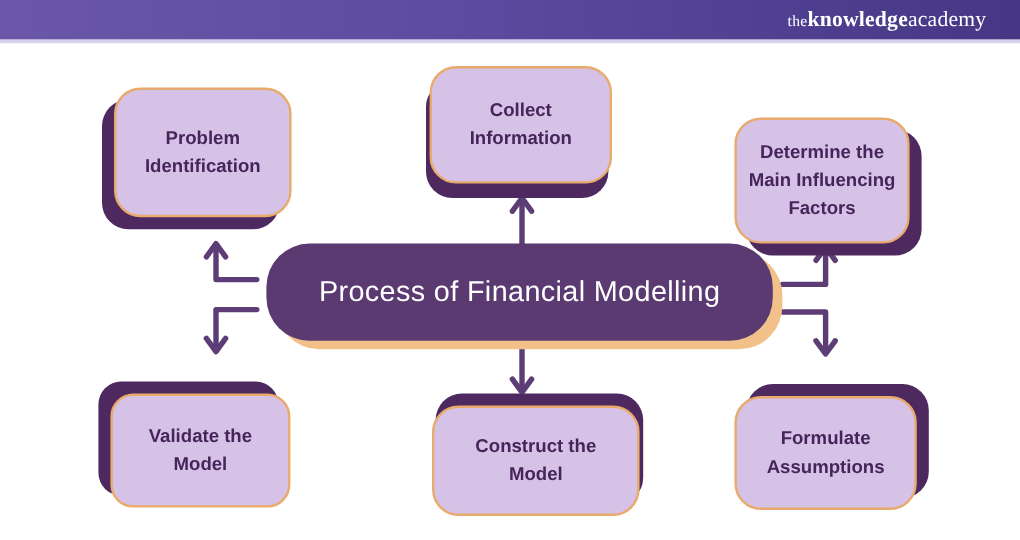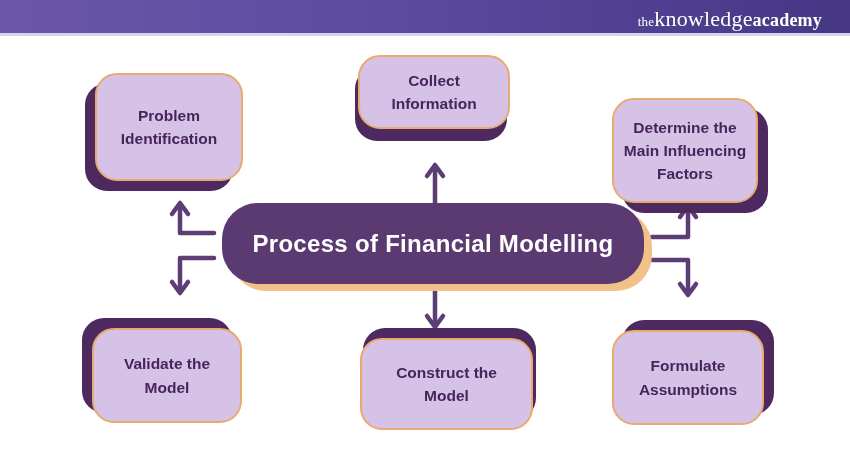--- a/index.html
+++ b/index.html
@@ -29,66 +29,66 @@
     color: #ffffff;
     font-family: "Liberation Serif", serif;
     white-space: nowrap;
     letter-spacing: 0.2px;
   }
   .logo-the {
     font-size: 13px;
     font-weight: 400;
   }
   .logo-knowledge {
-    font-size: 22px;
-    font-weight: 400;
+    font-size: 18px;
+    font-weight: 700;
   }
   .logo-academy {
     font-size: 18px;
-    font-weight: 700;
+    font-weight: 400;
   }
 
   
   .center-box {
     position: absolute;
     left: 222px; top: 203px;
     width: 422px; height: 81px;
     background: #5a3a71;
     border-radius: 36px;
     box-shadow: 8px 7px 0 #f2c189;
     display: flex;
     align-items: center;
     justify-content: center;
     text-align: center;
     color: #ffffff;
     font-size: 24px;
-    font-weight: 700;
+    font-weight: 400;
     letter-spacing: 0.3px;
   }
 
   
   .node {
     position: absolute;
     background: #d6c2e7;
     border: 2px solid #e8aa6d;
     border-radius: 22px;
     display: flex;
     align-items: center;
     justify-content: center;
     text-align: center;
     color: #46265a;
     font-size: 15.5px;
     font-weight: 700;
     line-height: 1.5;
     padding: 8px 14px;
   }
   .node-tl { left: 95px;  top: 73px;  width: 148px; height: 108px; box-shadow: -10px 10px 0 #4d2960; align-items: center; }
-  .node-tc { left: 358px; top: 55px;  width: 152px; height: 74px;  box-shadow: -3px 12px 0 #4d2960; }
+  .node-tc { left: 358px; top: 55px;  width: 152px; height: 98px;  box-shadow: -3px 12px 0 #4d2960; }
   .node-tr { left: 612px; top: 80px;  width: 146px; height: 105px; box-shadow: 10px 10px 0 #4d2960; padding: 6px 8px; margin-top: 18px; }
-  .node-bl { left: 92px;  top: 328px; width: 150px; height: 95px;  box-shadow: -10px -10px 0 #4d2960; }
+  .node-bl { left: 92px;  top: 328px; width: 150px; height: 95px;  box-shadow: -10px -10px 0 #4d2960; border-radius: 19px; }
   .node-bc { left: 360px; top: 338px; width: 173px; height: 92px;  box-shadow: 3px -10px 0 #4d2960; }
   .node-br { left: 612px; top: 330px; width: 152px; height: 95px;  box-shadow: 10px -10px 0 #4d2960; }
 
   
   .arrows {
     position: absolute;
     left: 0; top: 0;
     width: 850px; height: 450px;
     pointer-events: none;
   }

